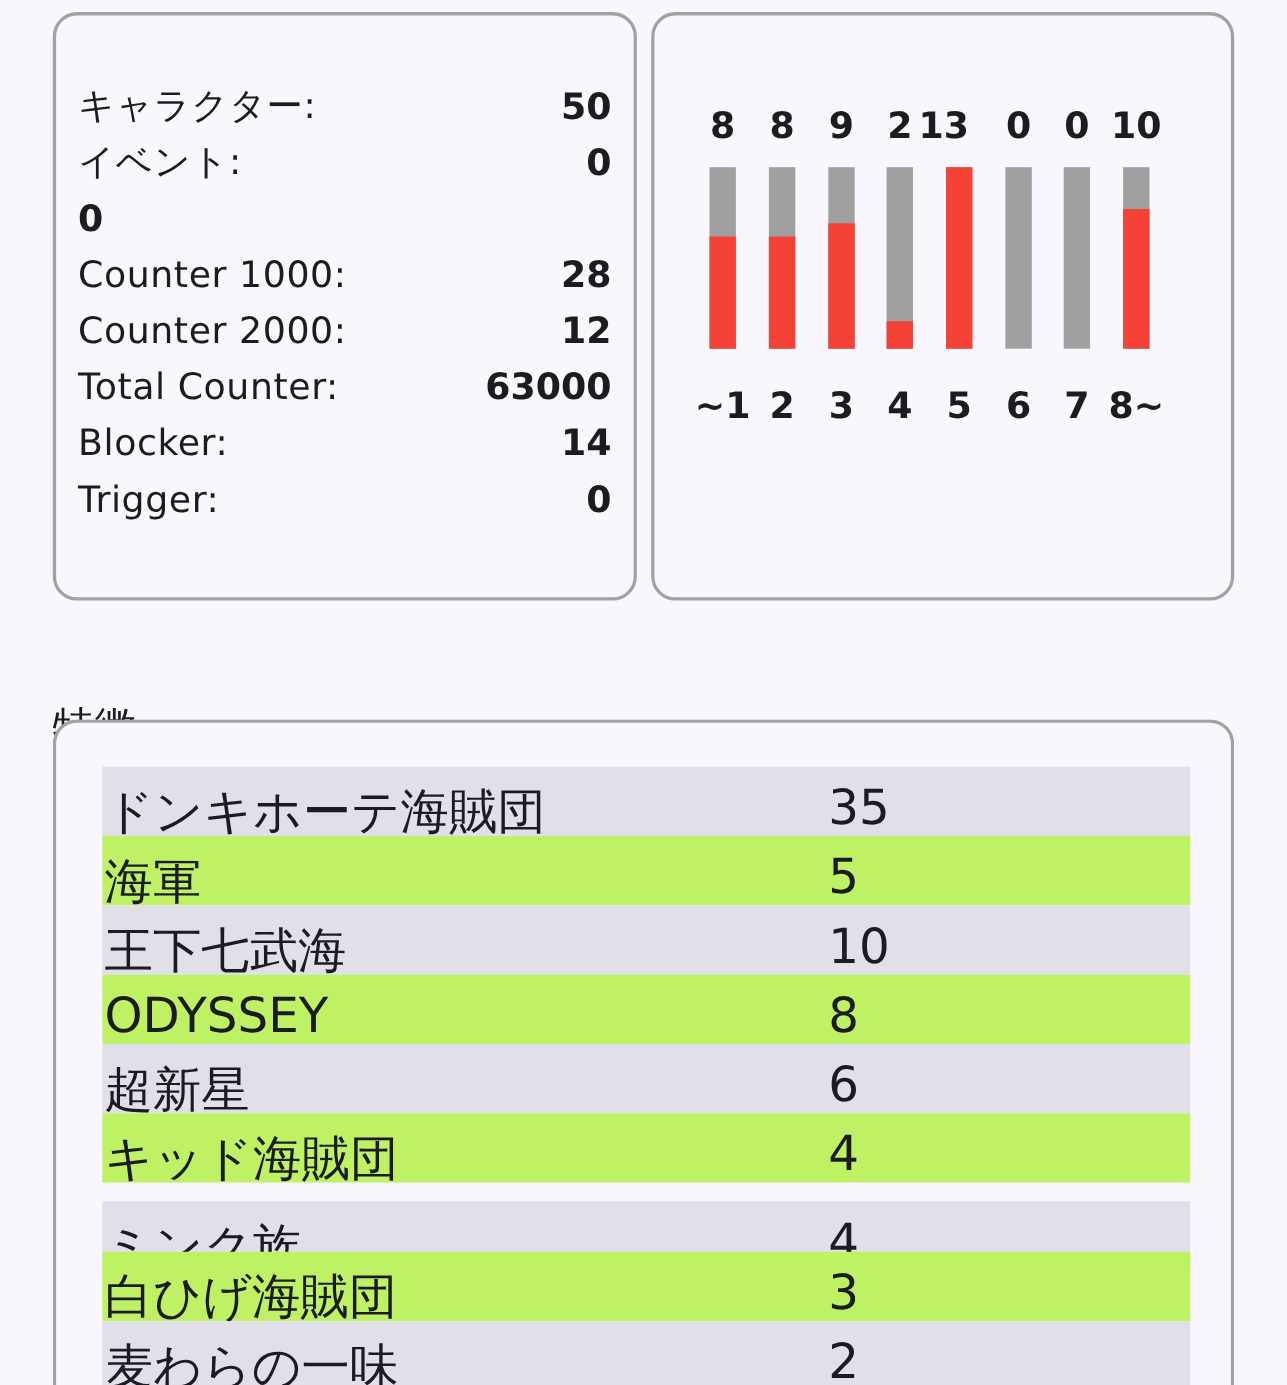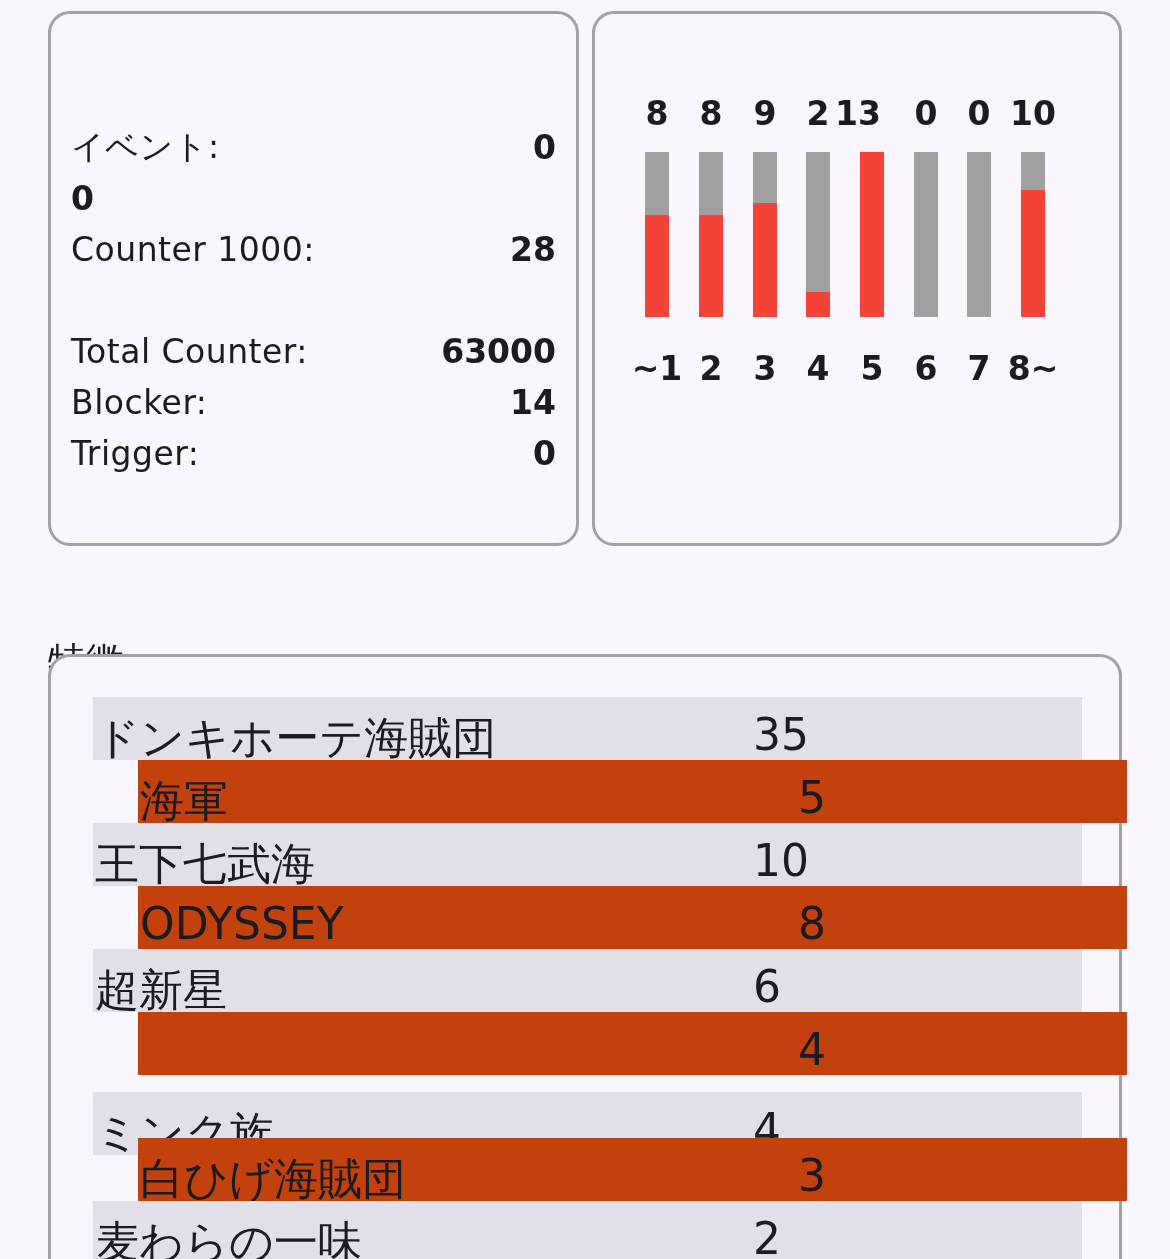--- a/index.html
+++ b/index.html
@@ -32,38 +32,46 @@
   .bar-track { position:absolute; width:24px; height:165px; background:#a0a0a0; }
   .bar-fill { position:absolute; left:0; bottom:0; width:24px; background:#f44336; }
   .bar-label { position:absolute; font-size:33px; font-weight:bold; text-align:center; width:60px; }
 
   #traits-title { position:absolute; left:48px; top:636px; font-size:38px; }
   .trait-row {
     position:absolute; left:42px; width:989px; height:63px;
     font-size:44px;
   }
   .trait-row.odd { background:#e1e0e9; }
-  .trait-row.even { background:#c2410c;margin-left:45px; }
+  .trait-row.even { background:#bef264; }
   .trait-name { position:absolute; left:2px; top:12px; }
   .trait-count { position:absolute; left:660px; top:12px; }
 </style>
 </head>
 <body>
 
 <div class="card" id="stats-card">
+  <div class="stat-row" style="top:57px">
+    <span class="stat-label">キャラクター:</span>
+    <span class="stat-value">50</span>
+  </div>
   <div class="stat-row" style="top:108px">
     <span class="stat-label">イベント:</span>
     <span class="stat-value">0</span>
   </div>
   <div class="stat-row" style="top:159px">
     <span class="stat-value">0</span>
   </div>
   <div class="stat-row" style="top:210px">
     <span class="stat-label">Counter 1000:</span>
     <span class="stat-value">28</span>
+  </div>
+  <div class="stat-row" style="top:261px">
+    <span class="stat-label">Counter 2000:</span>
+    <span class="stat-value">12</span>
   </div>
   <div class="stat-row" style="top:312px">
     <span class="stat-label">Total Counter:</span>
     <span class="stat-value">63000</span>
   </div>
   <div class="stat-row" style="top:363px">
     <span class="stat-label">Blocker:</span>
     <span class="stat-value">14</span>
   </div>
   <div class="stat-row" style="top:414px">
@@ -134,20 +142,21 @@
       </div>
       <div class="trait-row even" style="top: 229px;">
         <span class="trait-name">ODYSSEY</span>
         <span class="trait-count">8</span>
       </div>
       <div class="trait-row odd" style="top: 292px;">
         <span class="trait-name">超新星</span>
         <span class="trait-count">6</span>
       </div>
       <div class="trait-row even" style="top: 355px;">
+        <span class="trait-name">キッド海賊団</span>
         <span class="trait-count">4</span>
       </div>
       <div class="trait-row odd" style="top: 418px; margin-top: 17px;">
         <span class="trait-name">ミンク族</span>
         <span class="trait-count">4</span>
       </div>
       <div class="trait-row even" style="top: 481px;">
         <span class="trait-name">白ひげ海賊団</span>
         <span class="trait-count">3</span>
       </div>

